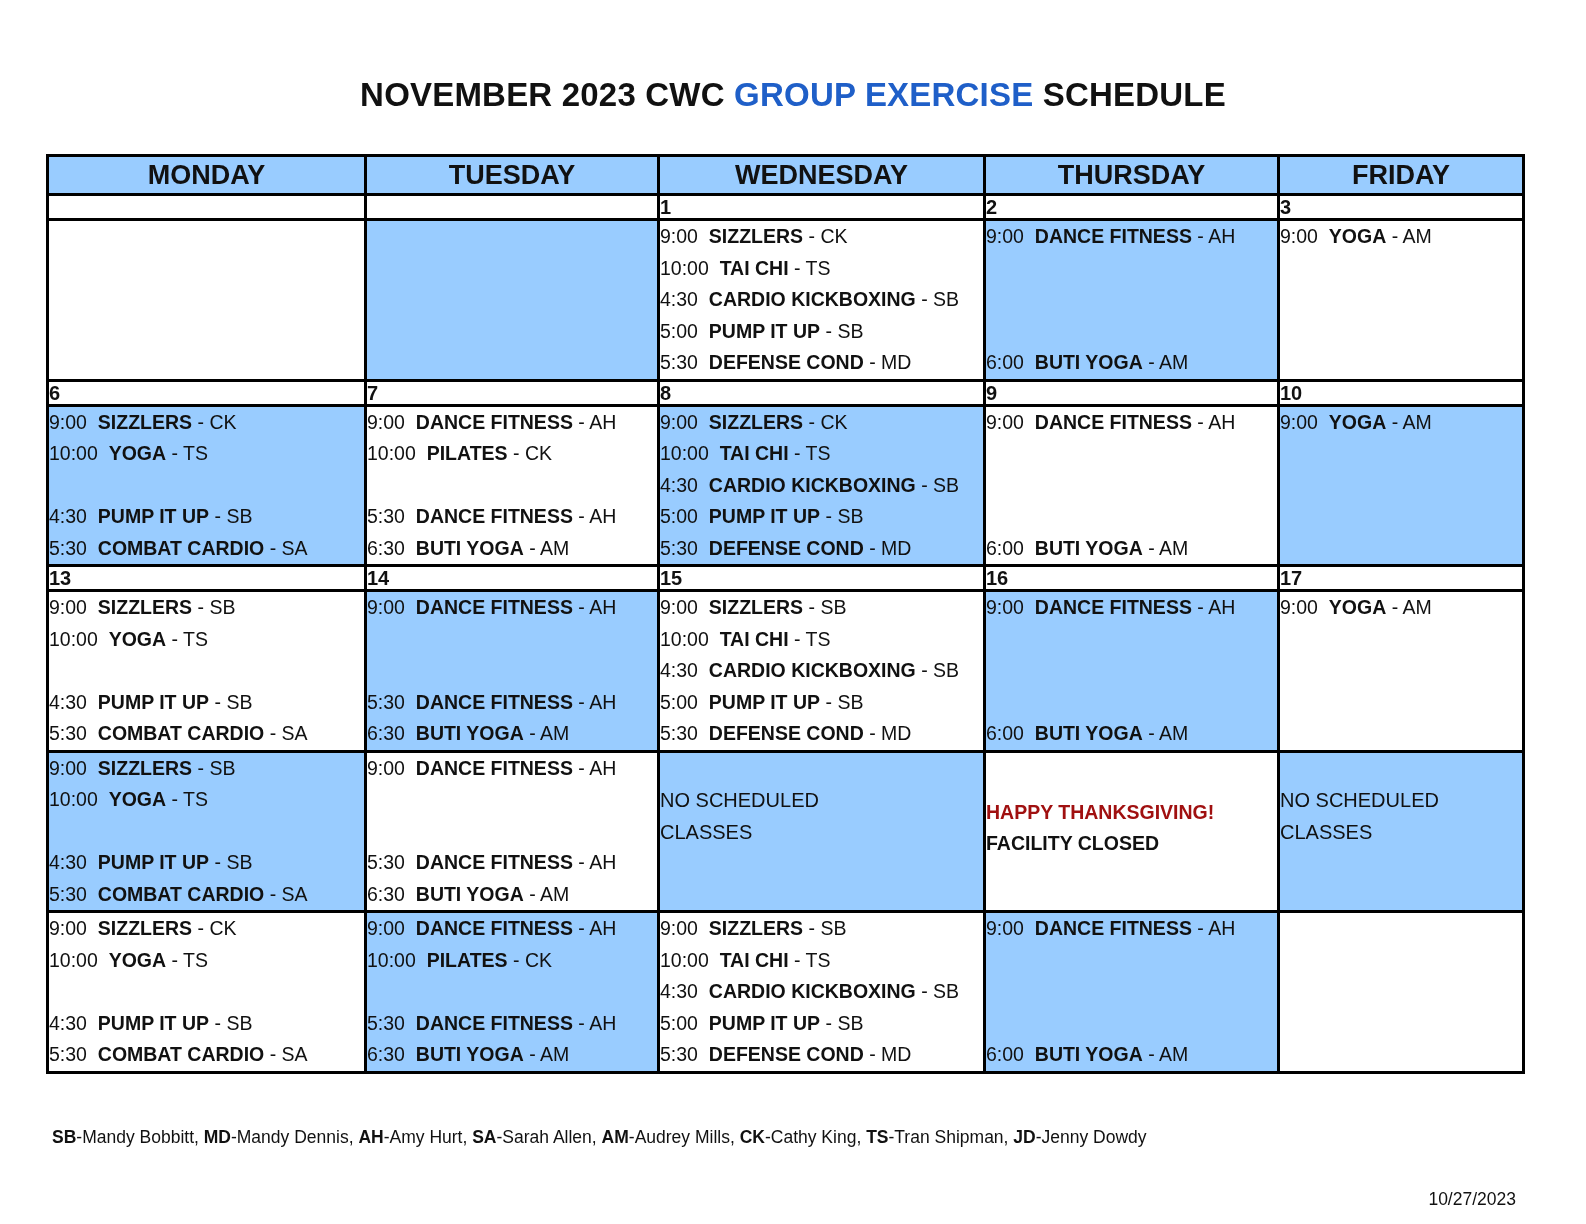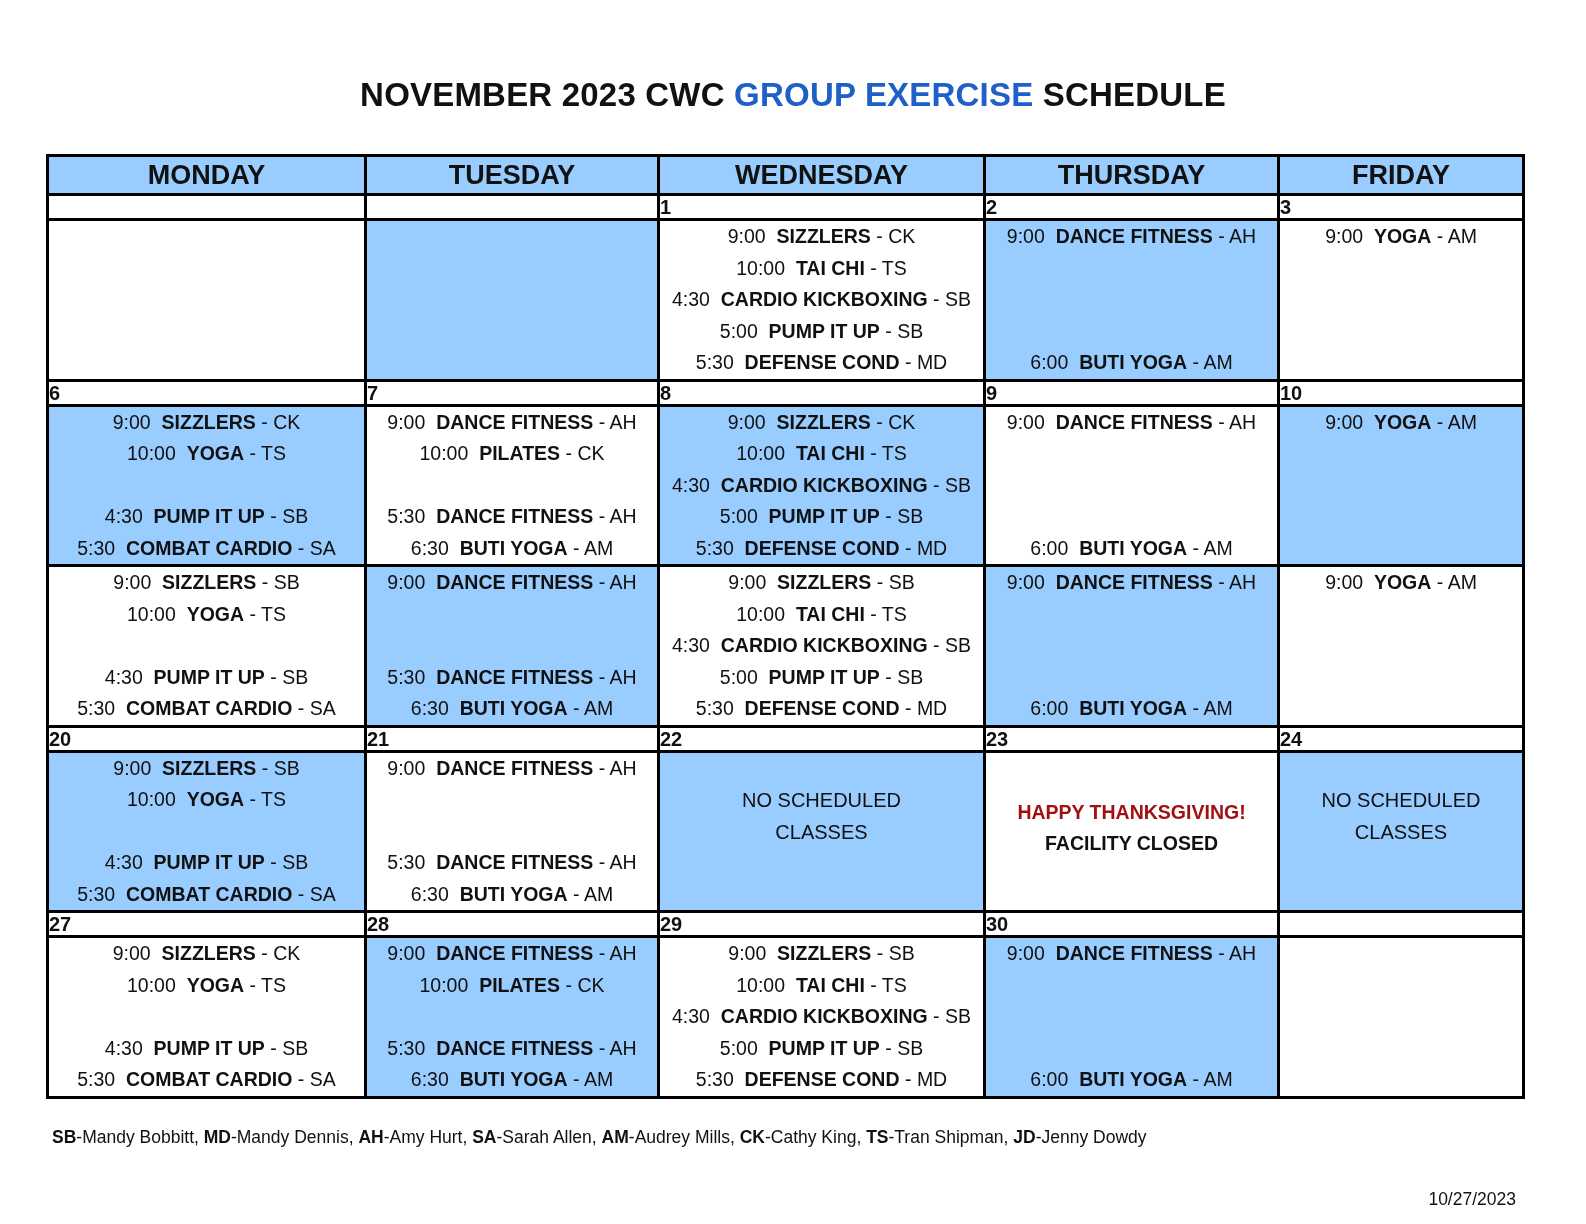--- a/index.html
+++ b/index.html
@@ -3,21 +3,21 @@
 <meta charset="utf-8">
 <style>
   html, body { margin:0; padding:0; background:#ffffff; }
   body { width:1586px; height:1224px; position:relative; font-family:"Liberation Sans", sans-serif; color:#111; overflow:hidden; }
   .title { position:absolute; top:76px; left:0; width:1586px; text-align:center; font-size:33px; font-weight:bold; letter-spacing:0.2px; color:#111; }
   .title .accent { color:#1f5fc8; }
   table.cal { position:absolute; left:46px; top:154px; width:1476px; border-collapse:collapse; table-layout:fixed; }
   table.cal td, table.cal th { border:3px solid #000; padding:0; }
   th.dayhead { background:#99ccff; height:36px; font-size:27px; font-weight:bold; text-align:center; vertical-align:middle;margin-top:28px; }
   td.datecell { height:22px; font-size:20px; font-weight:bold; text-align:left; padding-left:3px; line-height:22px; vertical-align:bottom; background:#fff; }
-  td.content { height:152px; vertical-align:top; text-align:center; font-size:19.5px; line-height:31.5px; background:#fff; }
+  td.content { height:152px; vertical-align:top; font-size:19.5px; line-height:31.5px; background:#fff; }
   td.content.blue { background:#99ccff; }
   .cls { white-space:nowrap; height:31.5px; }
   .cls b { font-weight:bold; }
   .gap { height:31.5px; }
   .note { padding-top:31px; font-size:20px; line-height:32px; }
   .holiday { padding-top:44px; font-weight:bold; font-size:19.5px; line-height:31px; }
   .holiday .red { color:#a01010; }
   .legend { position:absolute; top:1127px; left:52px; font-size:17.5px; color:#111; white-space:nowrap; }
   .legend b { font-weight:bold; }
   .stamp { position:absolute; top:1189px; right:70px; font-size:17.5px; color:#111; }
@@ -103,20 +103,27 @@
         <td class="content">
           <div class="cls"><span>9:00</span>&nbsp; <b>DANCE FITNESS</b> - <span>AH</span></div>
           <div class="gap" style="height: 94.5px;"></div>
           <div class="cls"><span>6:00</span>&nbsp; <b>BUTI YOGA</b> - <span>AM</span></div>
         </td>
         <td class="content blue">
           <div class="cls"><span>9:00</span>&nbsp; <b>YOGA</b> - <span>AM</span></div>
         </td>
       </tr>
       <tr>
+        <td class="datecell">13</td>
+        <td class="datecell">14</td>
+        <td class="datecell">15</td>
+        <td class="datecell">16</td>
+        <td class="datecell">17</td>
+      </tr>
+      <tr>
         <td class="content">
           <div class="cls"><span>9:00</span>&nbsp; <b>SIZZLERS</b> - <span>SB</span></div>
           <div class="cls"><span>10:00</span>&nbsp; <b>YOGA</b> - <span>TS</span></div>
           <div class="gap" style="height: 31.5px;"></div>
           <div class="cls"><span>4:30</span>&nbsp; <b>PUMP IT UP</b> - <span>SB</span></div>
           <div class="cls"><span>5:30</span>&nbsp; <b>COMBAT CARDIO</b> - <span>SA</span></div>
         </td>
         <td class="content blue">
           <div class="cls"><span>9:00</span>&nbsp; <b>DANCE FITNESS</b> - <span>AH</span></div>
           <div class="gap" style="height: 63px;"></div>
@@ -131,27 +138,20 @@
           <div class="cls"><span>5:30</span>&nbsp; <b>DEFENSE COND</b> - <span>MD</span></div>
         </td>
         <td class="content blue">
           <div class="cls"><span>9:00</span>&nbsp; <b>DANCE FITNESS</b> - <span>AH</span></div>
           <div class="gap" style="height: 94.5px;"></div>
           <div class="cls"><span>6:00</span>&nbsp; <b>BUTI YOGA</b> - <span>AM</span></div>
         </td>
         <td class="content">
           <div class="cls"><span>9:00</span>&nbsp; <b>YOGA</b> - <span>AM</span></div>
         </td>
-      </tr>
-      <tr>
-        <td class="datecell">20</td>
-        <td class="datecell">21</td>
-        <td class="datecell">22</td>
-        <td class="datecell">23</td>
-        <td class="datecell">24</td>
       </tr>
       <tr>
         <td class="content blue">
           <div class="cls"><span>9:00</span>&nbsp; <b>SIZZLERS</b> - <span>SB</span></div>
           <div class="cls"><span>10:00</span>&nbsp; <b>YOGA</b> - <span>TS</span></div>
           <div class="gap" style="height: 31.5px;"></div>
           <div class="cls"><span>4:30</span>&nbsp; <b>PUMP IT UP</b> - <span>SB</span></div>
           <div class="cls"><span>5:30</span>&nbsp; <b>COMBAT CARDIO</b> - <span>SA</span></div>
         </td>
         <td class="content">
@@ -173,27 +173,20 @@
           </div>
         </td>
         <td class="content blue">
           <div class="note">
             <div>NO SCHEDULED</div>
             <div>CLASSES</div>
           </div>
         </td>
       </tr>
       <tr>
-        <td class="datecell">27</td>
-        <td class="datecell">28</td>
-        <td class="datecell">29</td>
-        <td class="datecell">30</td>
-        <td class="datecell"></td>
-      </tr>
-      <tr>
         <td class="content">
           <div class="cls"><span>9:00</span>&nbsp; <b>SIZZLERS</b> - <span>CK</span></div>
           <div class="cls"><span>10:00</span>&nbsp; <b>YOGA</b> - <span>TS</span></div>
           <div class="gap" style="height: 31.5px;"></div>
           <div class="cls"><span>4:30</span>&nbsp; <b>PUMP IT UP</b> - <span>SB</span></div>
           <div class="cls"><span>5:30</span>&nbsp; <b>COMBAT CARDIO</b> - <span>SA</span></div>
         </td>
         <td class="content blue">
           <div class="cls"><span>9:00</span>&nbsp; <b>DANCE FITNESS</b> - <span>AH</span></div>
           <div class="cls"><span>10:00</span>&nbsp; <b>PILATES</b> - <span>CK</span></div>

